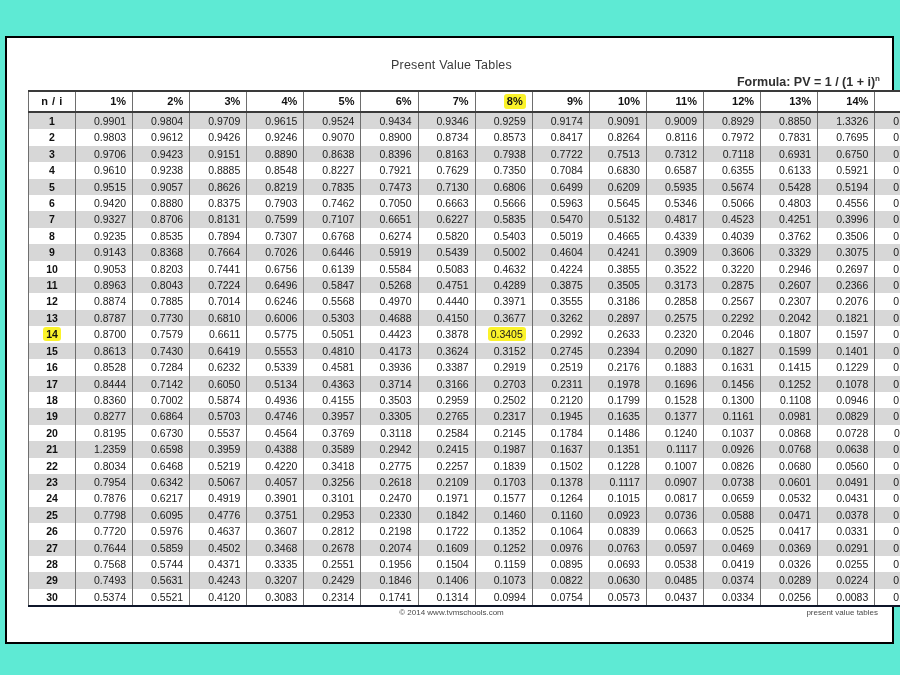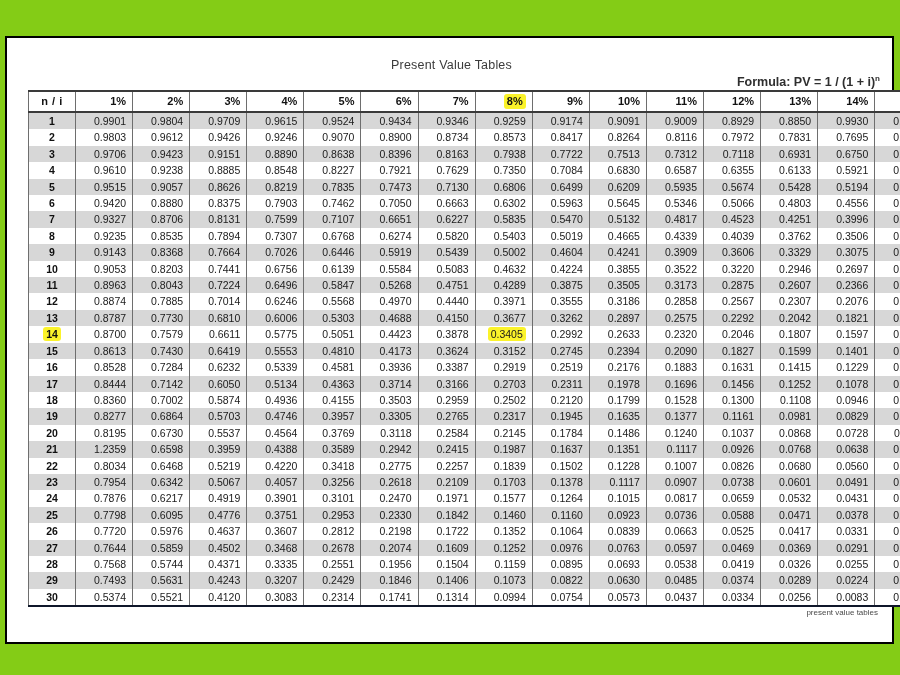--- a/index.html
+++ b/index.html
@@ -14,21 +14,21 @@
     font-family: "Liberation Sans", sans-serif;
     color: #1d1d1d;
   }
 
   #page {
     position: absolute;
     left: 0;
     top: 0;
     width: 900px;
     height: 675px;
-    background: #84cc16;
+    background: #5eead4;
   }
 
   
   #slide-frame {
     position: absolute;
     left: 5px;
     top: 36px;
     width: 889px;
     height: 608px;
     border: 2px solid #000000;
@@ -221,21 +221,21 @@
               <td>0.9615</td>
               <td>0.9524</td>
               <td>0.9434</td>
               <td>0.9346</td>
               <td>0.9259</td>
               <td>0.9174</td>
               <td>0.9091</td>
               <td>0.9009</td>
               <td>0.8929</td>
               <td>0.8850</td>
-              <td>0.9930</td>
+              <td>1.3326</td>
               <td>0.8696</td>
             </tr>
             <tr class="plain">
               <td class="n-cell">2</td>
               <td>0.9803</td>
               <td>0.9612</td>
               <td>0.9426</td>
               <td>0.9246</td>
               <td>0.9070</td>
               <td>0.8900</td>
@@ -305,21 +305,21 @@
             </tr>
             <tr class="plain">
               <td class="n-cell">6</td>
               <td>0.9420</td>
               <td>0.8880</td>
               <td>0.8375</td>
               <td>0.7903</td>
               <td>0.7462</td>
               <td>0.7050</td>
               <td>0.6663</td>
-              <td>0.6302</td>
+              <td>0.5666</td>
               <td>0.5963</td>
               <td>0.5645</td>
               <td>0.5346</td>
               <td>0.5066</td>
               <td>0.4803</td>
               <td>0.4556</td>
               <td>0.4323</td>
             </tr>
             <tr class="shade">
               <td class="n-cell">7</td>
@@ -750,16 +750,17 @@
               <td>0.0437</td>
               <td>0.0334</td>
               <td>0.0256</td>
               <td>0.0083</td>
               <td>0.0151</td>
             </tr>
           </tbody>
       </table>
     </div>
 
+    <div id="copyright">© 2014 www.tvmschools.com</div>
     <div id="sheet-label">present value tables</div>
 
   </div>
 </div>
 
 </body></html>

